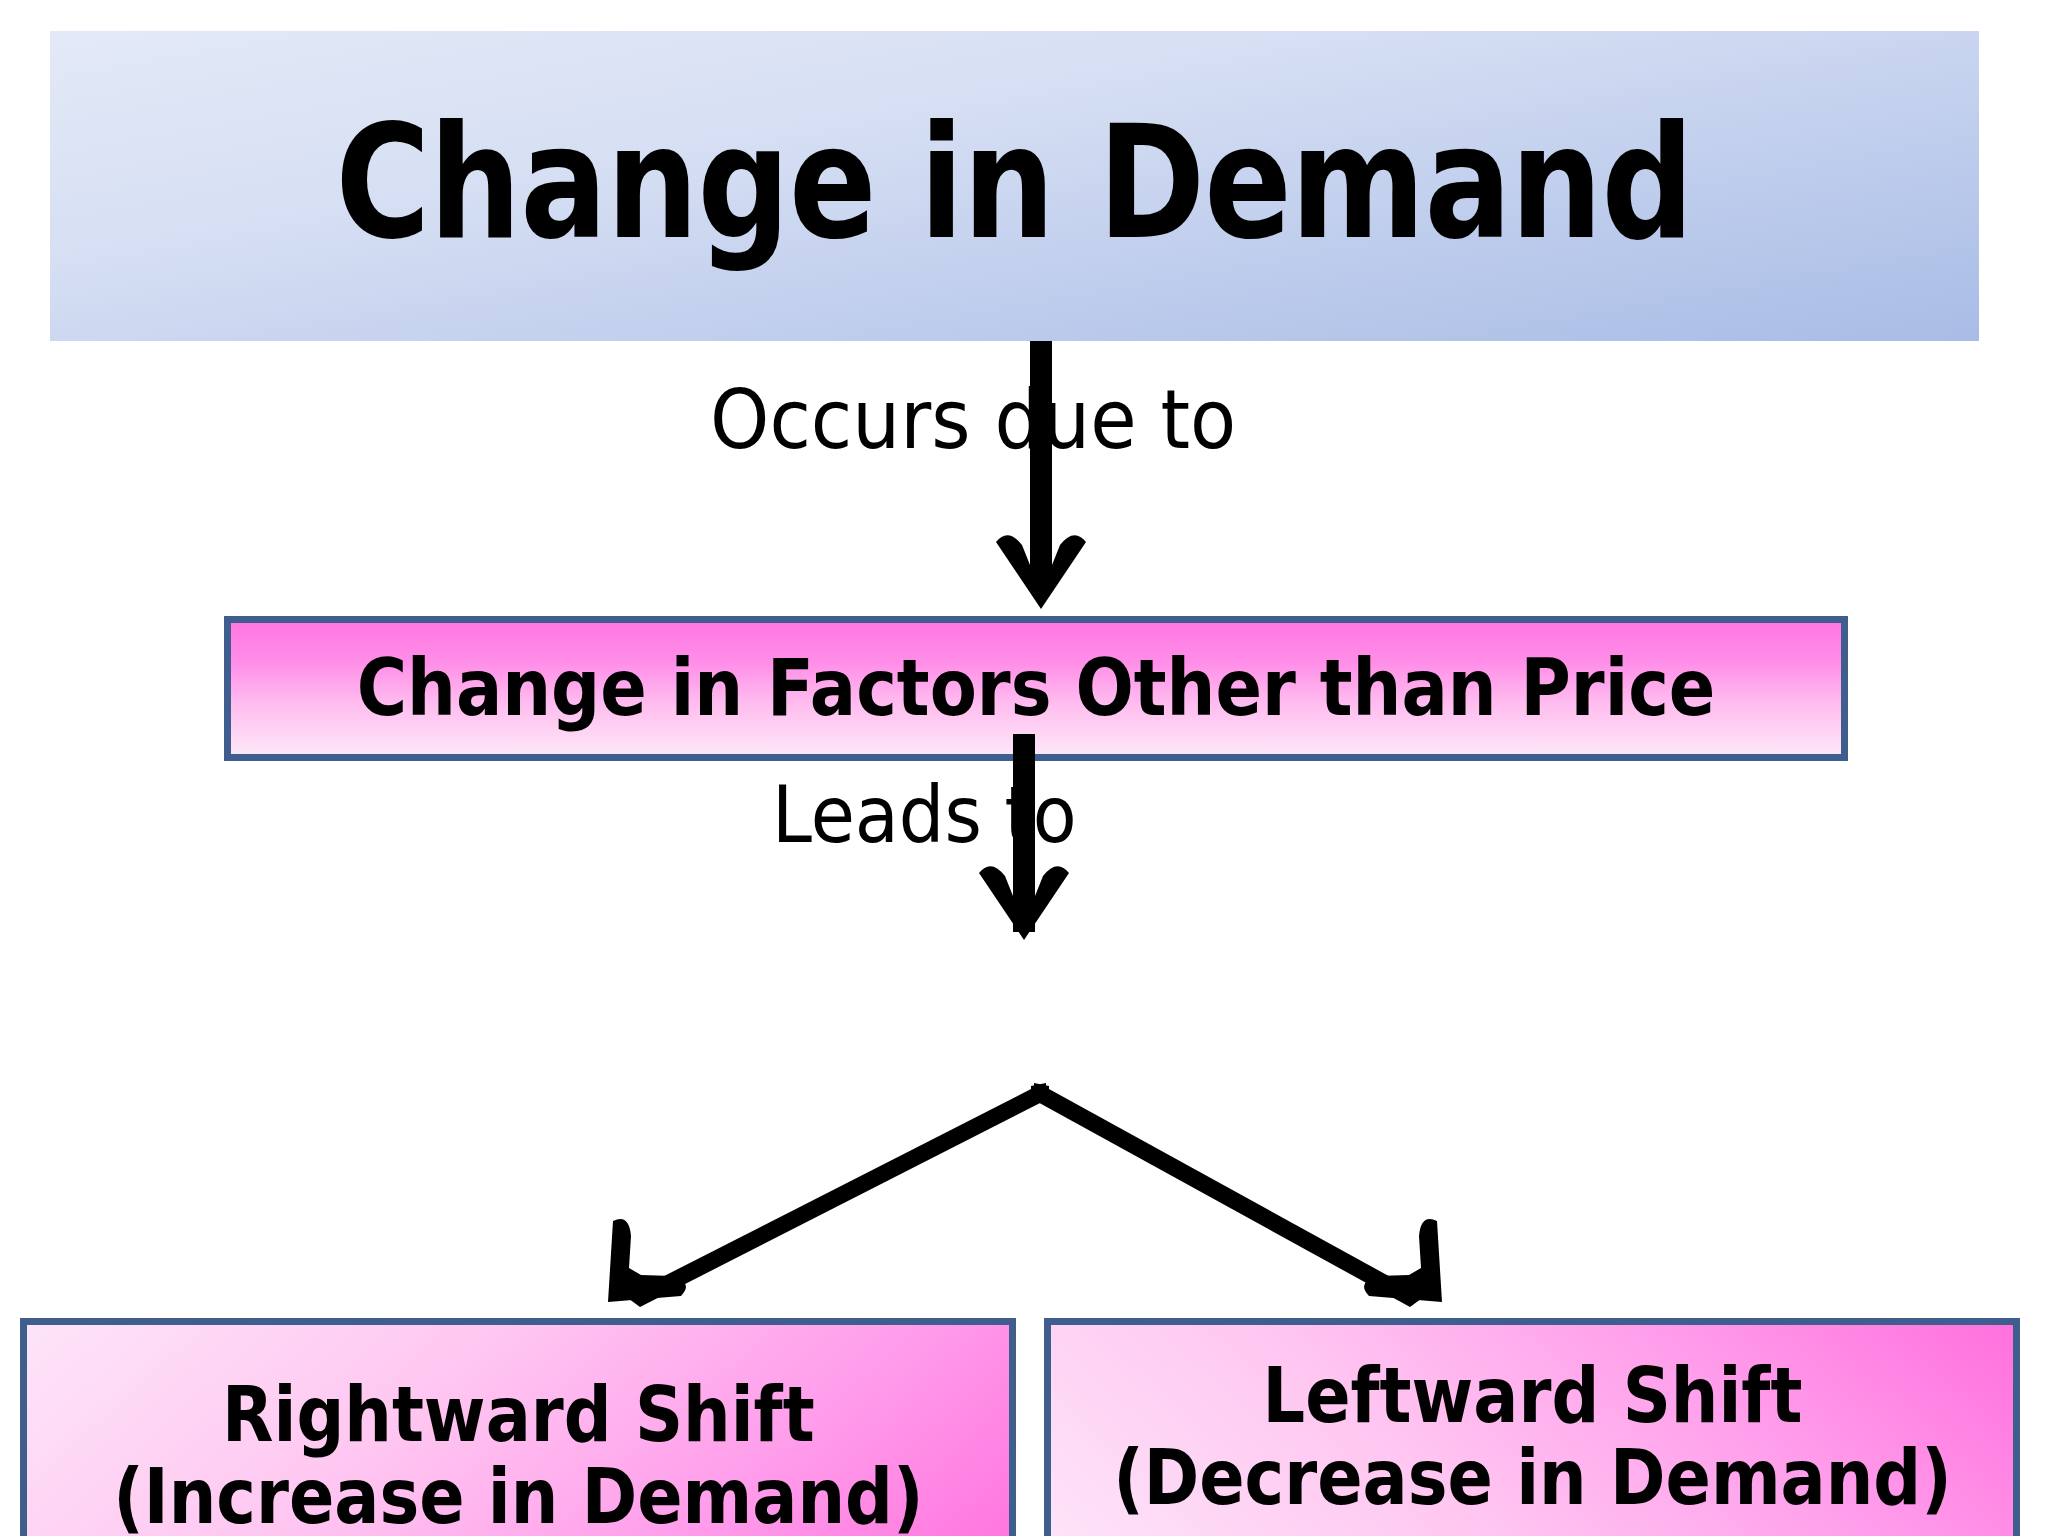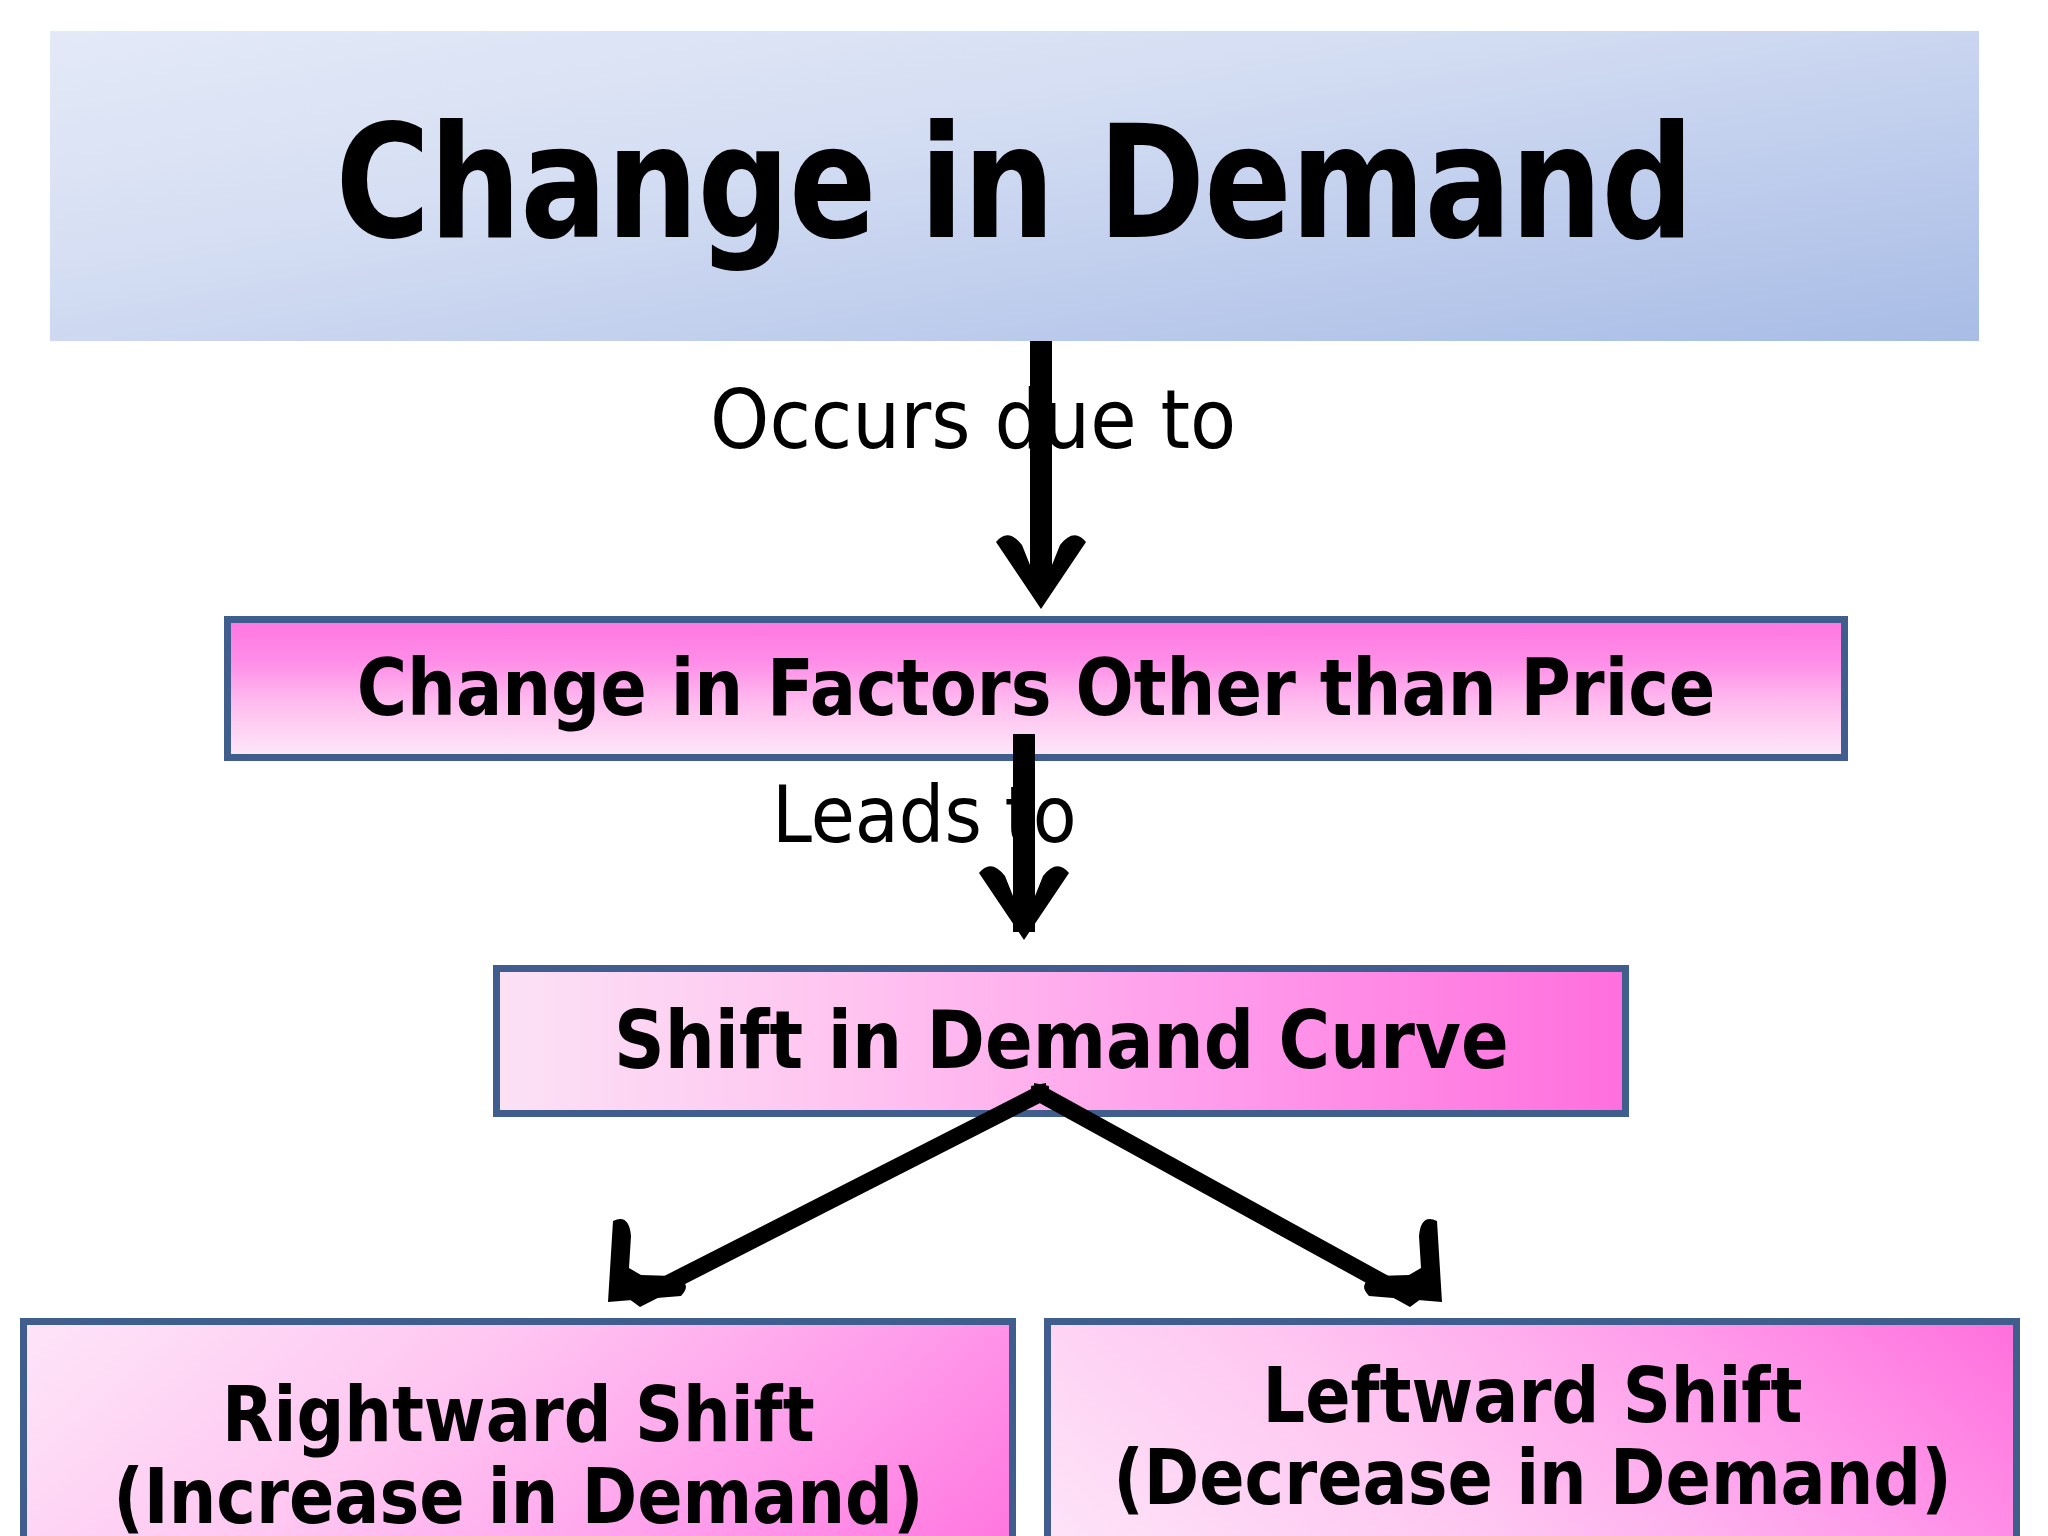--- a/index.html
+++ b/index.html
@@ -207,23 +207,20 @@
   </svg>
 
   <div class="edge-label" id="label-occurs">Occurs due to</div>
 
   <div class="edge-label" id="label-leads">Leads to</div>
 
   <div class="flow-box" id="box-factors">
     <span class="label">Change in Factors Other than Price</span>
   </div>
 
-  <div class="flow-box" id="box-shift">
-    <span class="label">Shift in Demand Curve</span>
-  </div>
 
   <div class="flow-box" id="box-right-shift">
     <span class="label">Rightward Shift
 (Increase in Demand)</span>
   </div>
 
   <div class="flow-box" id="box-left-shift">
     <span class="label">Leftward Shift
 (Decrease in Demand)</span>
   </div>

